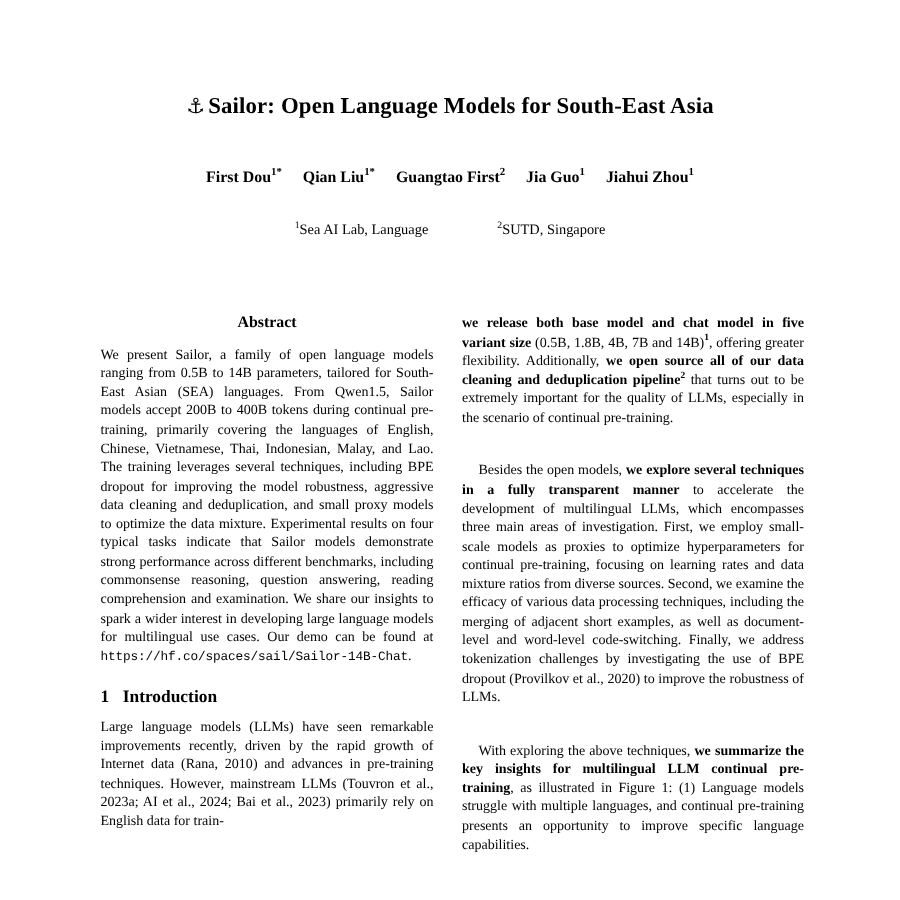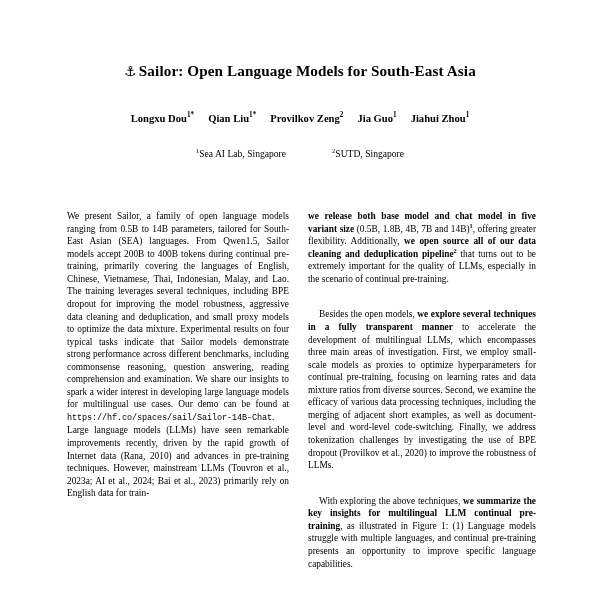--- a/index.html
+++ b/index.html
@@ -115,33 +115,35 @@
 <body>
 
 <div class="page">
 
   <h1 class="title">
     <span class="anchor">⚓</span><span>Sailor: Open Language Models for South-East Asia</span>
   </h1>
 
   <div class="authors">
     <div class="row">
-      <span class="au"><span>Longxu Dou</span><sup>1*</sup></span><span class="au"><span>Qian Liu</span><sup>1*</sup></span><span class="au"><span>Provilkov Zeng</span><sup>2</sup></span><span class="au"><span>Jia Guo</span><sup>1</sup></span><span class="au"><span>Jiahui Zhou</span><sup>1</sup></span>
+      <span class="au"><span>First Dou</span><sup>1*</sup></span><span class="au"><span>Qian Liu</span><sup>1*</sup></span><span class="au"><span>Guangtao First</span><sup>2</sup></span><span class="au"><span>Jia Guo</span><sup>1</sup></span><span class="au"><span>Jiahui Zhou</span><sup>1</sup></span>
     </div>
   </div>
 
   <div class="affils">
-    <span class="af"><sup>1</sup><span>Sea AI Lab, Singapore</span></span><span class="af"><sup>2</sup><span>SUTD, Singapore</span></span>
+    <span class="af"><sup>1</sup><span>Sea AI Lab, Language</span></span><span class="af"><sup>2</sup><span>SUTD, Singapore</span></span>
   </div>
 
   <div class="columns">
 
     <div class="col col-left clip">
+      <h2 class="section-head">Abstract</h2>
       <p class="body-text"><span>We present Sailor, a family of open language models ranging from 0.5B to 14B parameters, tailored for South-East Asian (SEA) languages. From Qwen1.5, Sailor models accept 200B to 400B tokens during continual pre-training, primarily covering the languages of English, Chinese, Vietnamese, Thai, Indonesian, Malay, and Lao. The training leverages several techniques, including BPE dropout for improving the model robustness, aggressive data cleaning and deduplication, and small proxy models to optimize the data mixture. Experimental results on four typical tasks indicate that Sailor models demonstrate strong performance across different benchmarks, including commonsense reasoning, question answering, reading comprehension and examination. We share our insights to spark a wider interest in developing large language models for multilingual use cases. Our demo can be found at </span><span class="mono">https://hf.co/spaces/sail/Sailor-14B-Chat</span><span>.</span></p>
 
+      <div class="numbered-head"><span class="num">1</span><span>Introduction</span></div>
 
       <p class="body-text" style="margin-top:0;text-indent:0">Large language models (LLMs) have seen remarkable improvements recently, driven by the rapid growth of Internet data (Rana, 2010) and advances in pre-training techniques. However, mainstream LLMs (Touvron et al., 2023a; AI et al., 2024; Bai et al., 2023) primarily rely on English data for train-</p>
     </div>
 
     <div class="col col-right clip">
       <p class="body-text"><b>we release both base model and chat model in five variant size</b><span> (0.5B, 1.8B, 4B, 7B and 14B)</span><sup>1</sup><span>, offering greater flexibility. Additionally, </span><b>we open source all of our data cleaning and deduplication pipeline</b><sup>2</sup><span> that turns out to be extremely important for the quality of LLMs, especially in the scenario of continual pre-training.</span></p>
 
       <p class="body-text"><span>Besides the open models, </span><b>we explore several techniques in a fully transparent manner</b><span> to accelerate the development of multilingual LLMs, which encompasses three main areas of investigation. First, we employ small-scale models as proxies to optimize hyperparameters for continual pre-training, focusing on learning rates and data mixture ratios from diverse sources. Second, we examine the efficacy of various data processing techniques, including the merging of adjacent short examples, as well as document-level and word-level code-switching. Finally, we address tokenization challenges by investigating the use of BPE dropout (Provilkov et al., 2020) to improve the robustness of LLMs.</span></p>
 
       <p class="body-text"><span>With exploring the above techniques, </span><b>we summarize the key insights for multilingual LLM continual pre-training</b><span>, as illustrated in Figure 1: (1) Language models struggle with multiple languages, and continual pre-training presents an opportunity to improve specific language capabilities.</span></p>

